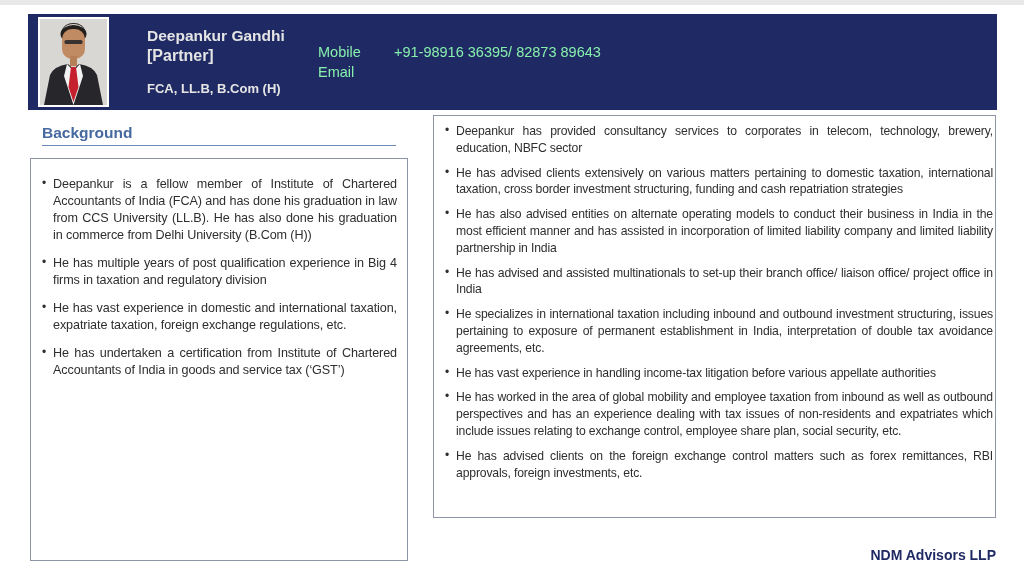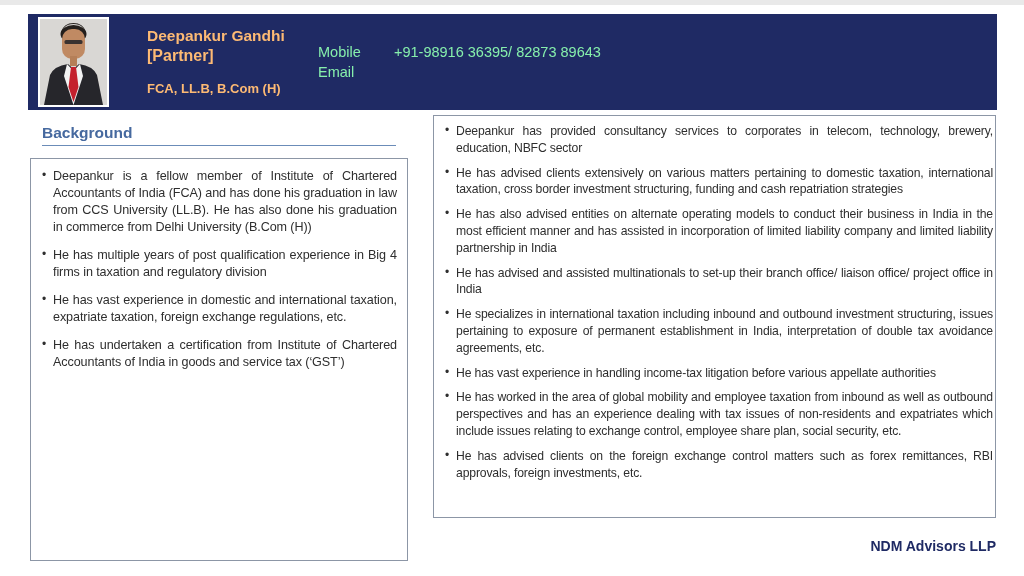--- a/index.html
+++ b/index.html
@@ -3,45 +3,45 @@
 <meta charset="utf-8">
 <style>
   html,body{margin:0;padding:0;background:#ffffff;}
   body{font-family:"Liberation Sans", sans-serif;}
   .slide{position:relative;width:1024px;height:576px;background:#ffffff;overflow:hidden;}
   .top-strip{position:absolute;top:0;left:0;width:1024px;height:5px;background:#e9e9e9;}
 
   
   .header-bar{position:absolute;left:28px;top:14px;width:969px;height:96px;background:#1F2A64;}
   .photo-frame{position:absolute;left:10px;top:3px;width:67px;height:86px;border:2px solid #ffffff;background:#d9d7d4;overflow:hidden;}
-  .name-block{position:absolute;left:119px;top:12px;color:#fdba74;}
+  .name-block{position:absolute;left:119px;top:12px;color:#e5e5e5;}
   .name{font-size:15.5px;font-weight:bold;line-height:20px;}
   .role{font-size:16px;font-weight:bold;line-height:20px;}
   .credentials{font-size:13px;font-weight:bold;line-height:18px;margin-top:14px;}
   .contact-block{position:absolute;left:290px;top:28px;color:#86efac;}
   .contact-row{display:flex;line-height:20px;font-size:14.5px;}
   .contact-label{width:76px;}
   .contact-value{white-space:nowrap;}
 
   
   .col{position:absolute;top:111px;}
   .col-left{left:30px;width:378px;}
   .col-right{left:433px;width:563px;}
   .col h2{margin:12px;font-size:15.5px;font-weight:bold;color:#46699F;line-height:20px;
           border-bottom:1.5px solid #6B8CB8;padding-bottom:2px;}
   .box{margin-top:4px;border:1.5px solid #8C96A6;background:#ffffff;box-sizing:border-box;}
-  .col-left .box{height:403px;padding:9px 10px 6px 8px;}
+  .col-left .box{height:403px;padding:17px 10px 6px 8px;}
   .col-right .box{height:403px;padding:7px 2px 4px 8px;}
   .box ul{margin:0;padding:0 0 0 14px;list-style:none;}
   .box li{position:relative;text-align:justify;color:#2E2E2E;}
   .box li::before{content:"•";position:absolute;left:-11px;top:-1px;font-size:12px;color:#2E2E2E;}
   .col-left .box li{font-size:12.6px;letter-spacing:-0.1px;line-height:17px;margin-bottom:11px;}
   .col-right .box li{font-size:12.2px;letter-spacing:-0.15px;line-height:16.8px;margin-bottom:8px;}
 
-  .footer{position:absolute;right:28px;bottom:22px;font-size:14px;font-weight:bold;color:#1F2A64;}
+  .footer{position:absolute;right:28px;bottom:13px;font-size:14px;font-weight:bold;color:#1F2A64;}
 </style>
 </head>
 <body>
 
 <div class="slide">
   <div class="top-strip"></div>
 
   <header class="header-bar">
     <div class="photo-frame">
       <svg width="67" height="86" viewBox="0 0 67 86">

